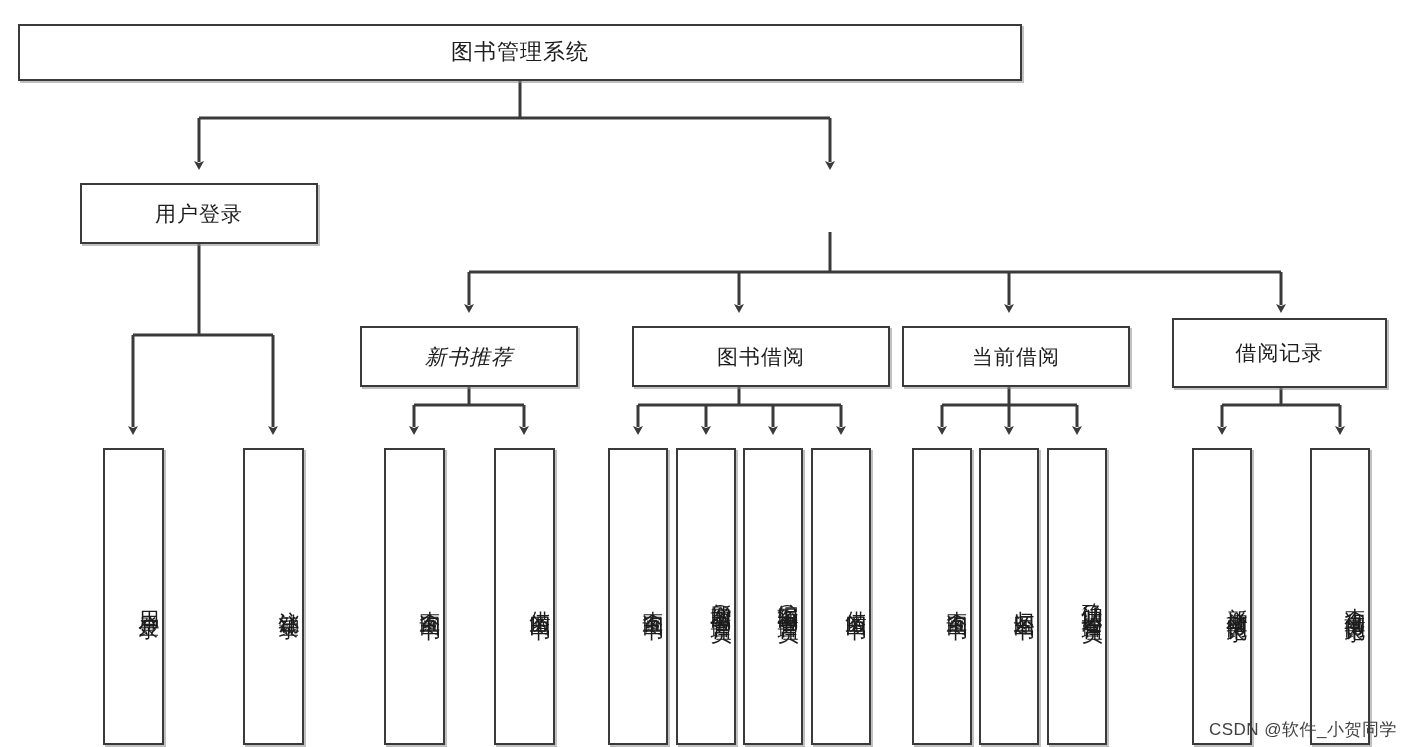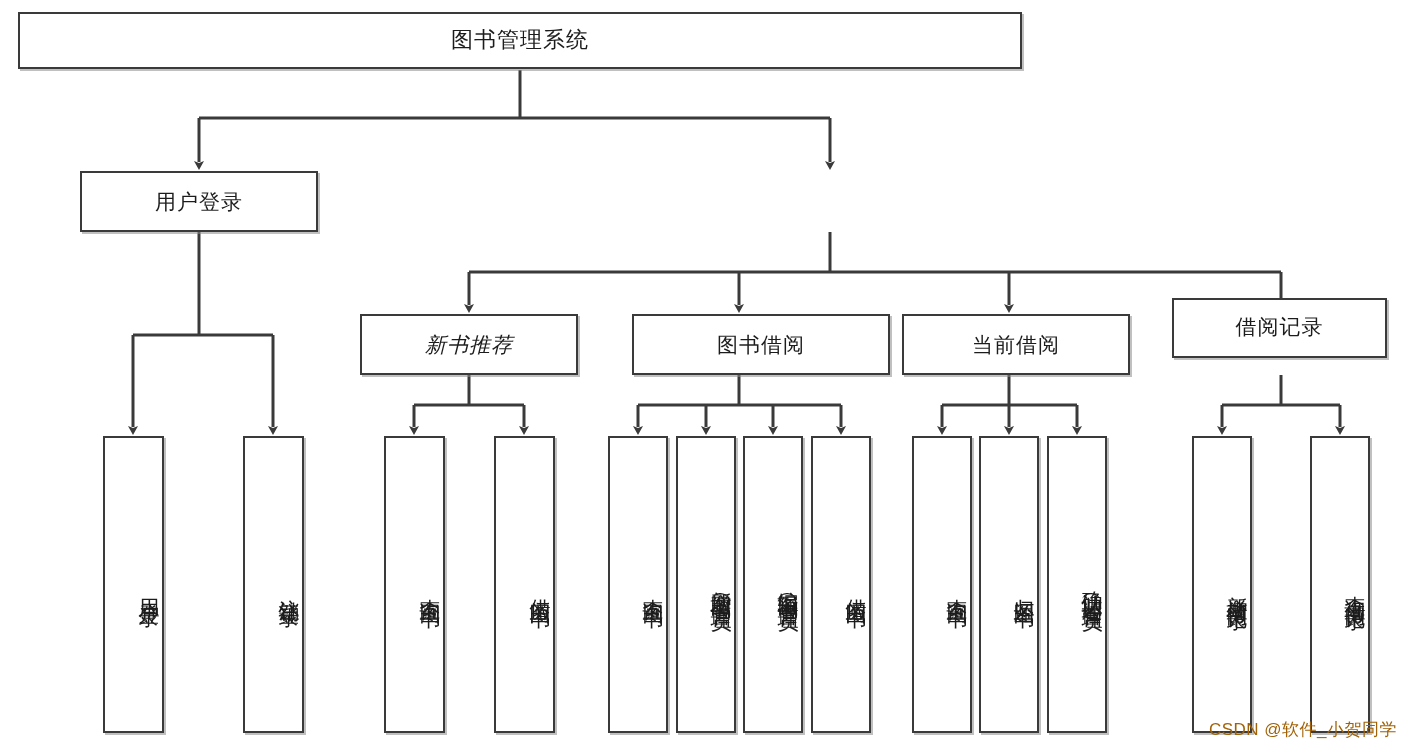--- a/index.html
+++ b/index.html
@@ -29,20 +29,21 @@
     position: absolute;
     box-sizing: border-box;
     background: #ffffff;
     border: 2px solid #3a3a3a;
     box-shadow: 2px 2px 0 rgba(140,140,140,0.55);
     display: flex;
     align-items: center;
     justify-content: center;
     color: #1c1c1c;
     z-index: 2;
+    margin-top: 12px;
   }
   .node.horiz {
     font-size: 21px;
     letter-spacing: 1px;
     line-height: 1.2;
     white-space: nowrap;
   }
   .node.vert {
     writing-mode: vertical-rl;
     text-orientation: upright;
@@ -57,21 +58,21 @@
     writing-mode: vertical-rl;
     text-orientation: upright;
     display: block;
   }
   .node.root { font-size: 22px; }
   #watermark {
     position: absolute;
     right: 8px;
     bottom: 6px;
     font-size: 17px;
-    color: #a16207;
+    color: #404040;
     letter-spacing: 0.5px;
     white-space: nowrap;
     z-index: 5;
     font-family: "Liberation Sans", "DejaVu Sans", sans-serif;
   }
 </style>
 </head>
 <body>
 
 <div id="canvas">
@@ -138,21 +139,21 @@
 
   <div class="node horiz" style="left:360px; top:314px; width:218px; height:61px;font-style:italic;">
     <span>新书推荐</span>
   </div>
   <div class="node horiz" style="left:632px; top:314px; width:258px; height:61px;">
     <span>图书借阅</span>
   </div>
   <div class="node horiz" style="left:902px; top:314px; width:228px; height:61px;">
     <span>当前借阅</span>
   </div>
-  <div class="node horiz" style="left:1172px; top:298px; width:215px; height:60px;font-family:Liberation Serif, serif;">
+  <div class="node horiz" style="left:1172px; top:306px; width:215px; height:70px;">
     <span>借阅记录</span>
   </div>
 
   <div class="node vert" style="left:103px; top:436px; width:61px; height:297px;">
     <span>用户登录</span>
   </div>
   <div class="node vert" style="left:243px; top:436px; width:61px; height:297px;">
     <span>注销登录</span>
   </div>
 

